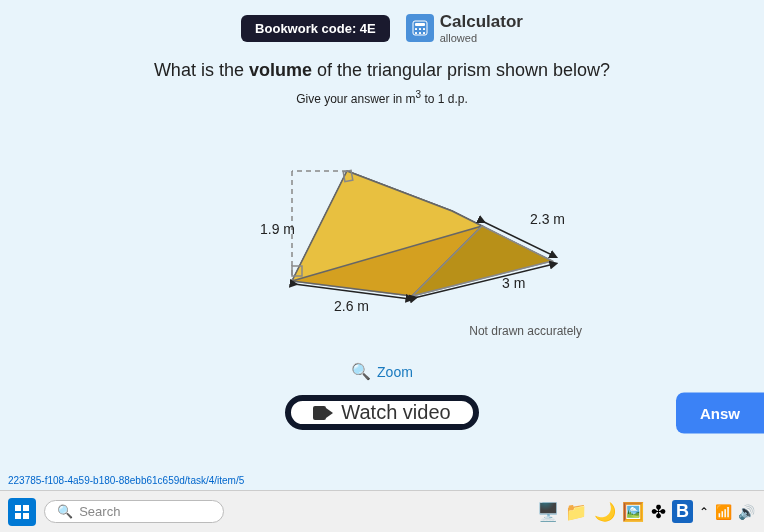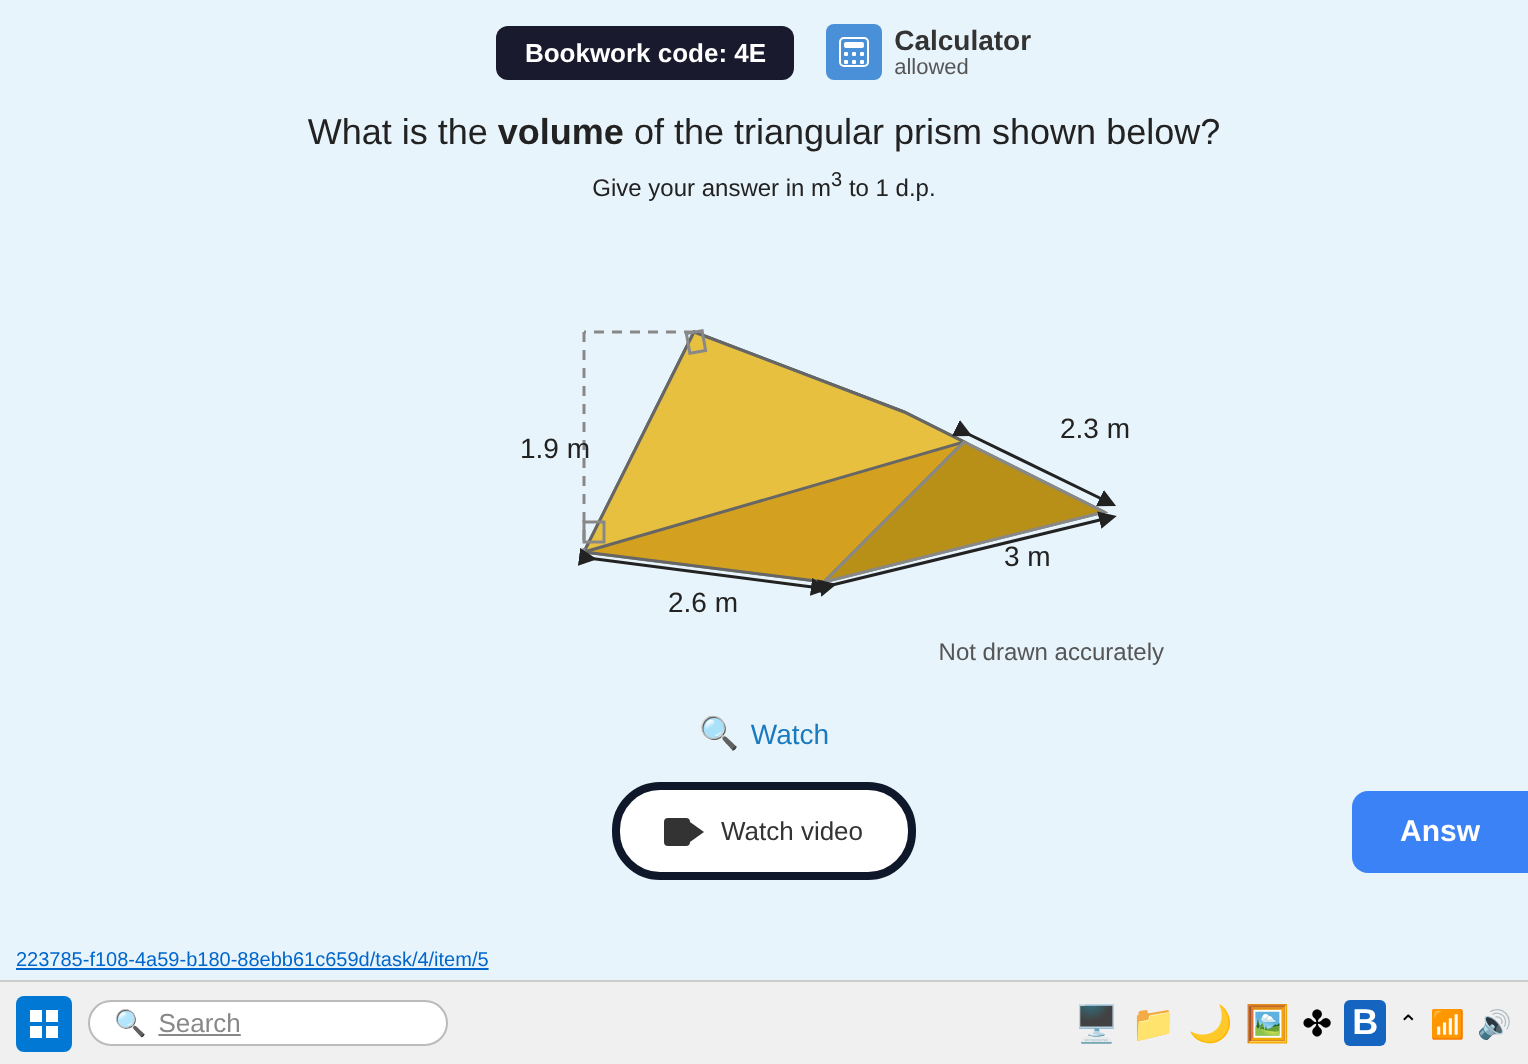--- a/index.html
+++ b/index.html
@@ -108,24 +108,24 @@
       margin-bottom: 10px;
       background: none;
       border: none;
     }
 
     .watch-btn {
       display: flex;
       align-items: center;
       gap: 8px;
       background: white;
-      border: 4px solid #0f172a;
+      border: 6px solid #0f172a;
       border-radius: 24px;
-      padding: 13px 22px;
-      font-size: 13px;
+      padding: 0 22px;
+      font-size: 20px;
       color: #333;
       cursor: pointer;
       margin-bottom: 0;
     }
 
     .answer-btn {
       position: absolute;
       right: 0;
       top: 50%;
       transform: translateY(-50%);
@@ -158,21 +158,20 @@
       gap: 8px;
       position: absolute;
       bottom: 0;
       left: 0;
       border-top: 1px solid #ccc;
     }
 
     .taskbar-url {
       font-size: 10px;
       color: #0066cc;
-      text-decoration: underline;
       position: absolute;
       bottom: 46px;
       left: 8px;
     }
 
     .taskbar-start {
       width: 28px;
       height: 28px;
       background: #0078d4;
       border-radius: 4px;
@@ -217,21 +216,21 @@
           <rect x="4" y="4" width="10" height="3" rx="1" fill="white"></rect>
           <rect x="4" y="9" width="2" height="2" rx="0.5" fill="white"></rect>
           <rect x="8" y="9" width="2" height="2" rx="0.5" fill="white"></rect>
           <rect x="12" y="9" width="2" height="2" rx="0.5" fill="white"></rect>
           <rect x="4" y="13" width="2" height="2" rx="0.5" fill="white"></rect>
           <rect x="8" y="13" width="2" height="2" rx="0.5" fill="white"></rect>
           <rect x="12" y="13" width="2" height="2" rx="0.5" fill="white"></rect>
         </svg>
       </div>
       <div>
-        <div style="font-size:14px;font-weight:bold;color:#333;">Calculator</div>
+        <div style="font-size:17px;font-weight:bold;color:#333;">Calculator</div>
         <div style="font-size:11px;color:#555;">allowed</div>
       </div>
     </div>
   </div>
 
   <div class="question-title">
     <span>What is the </span><strong>volume</strong><span> of the triangular prism shown below?</span>
   </div>
   <div class="sub-title">
     Give your answer in m<sup>3</sup> to 1 d.p.
@@ -275,21 +274,21 @@
       <text x="330" y="172" font-size="14" fill="#222" font-family="Arial">3 m</text>
 
       <text x="162" y="195" font-size="14" fill="#222" font-family="Arial">2.6 m</text>
     </svg>
   </div>
 
   <div class="not-drawn">Not drawn accurately</div>
 
   <button class="zoom-btn">
     <span style="font-size:16px;">🔍</span>
-    <span>Watch</span>
+    <span>Zoom</span>
   </button>
 
   <div class="buttons-row">
     <button class="watch-btn">
       <span style="display:inline-flex;align-items:center;gap:2px;">
         <svg width="20" height="14" viewBox="0 0 20 14">
           <rect x="0" y="0" width="13" height="14" rx="2" fill="#333"></rect>
           <polygon points="13,2 20,7 13,12" fill="#333"></polygon>
         </svg>
       </span>
@@ -306,21 +305,21 @@
   <div class="taskbar-start">
     <svg width="16" height="16" viewBox="0 0 16 16">
       <rect x="1" y="1" width="6" height="6" fill="white"></rect>
       <rect x="9" y="1" width="6" height="6" fill="white"></rect>
       <rect x="1" y="9" width="6" height="6" fill="white"></rect>
       <rect x="9" y="9" width="6" height="6" fill="white"></rect>
     </svg>
   </div>
   <div class="taskbar-search">
     <span>🔍</span>
-    <span style="color:#888;text-decoration:underline;">Search</span>
+    <span style="color:#888;">Search</span>
   </div>
   <div class="taskbar-icons">
     <span style="font-size:18px;">🖥️</span>
     <span style="font-size:18px;">📁</span>
     <span style="font-size:18px;">🌙</span>
     <span style="font-size:18px;">🖼️</span>
     <span style="font-size:18px;">✤</span>
     <span style="font-size:18px; background:#1565c0; color:white; padding:1px 4px; border-radius:3px; font-weight:bold;">B</span>
     <span style="font-size:12px;">⌃</span>
     <span style="font-size:14px;">📶</span>

